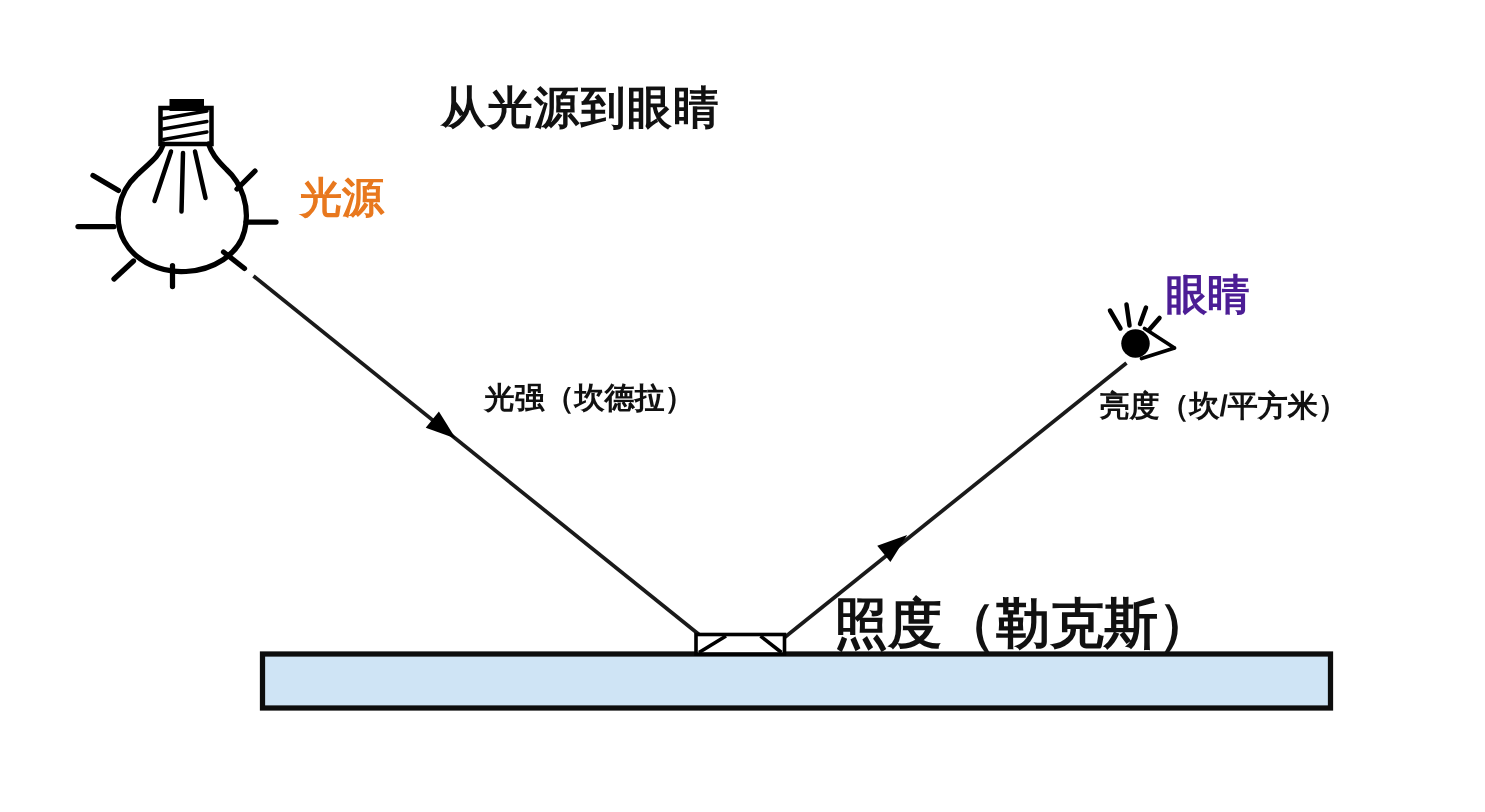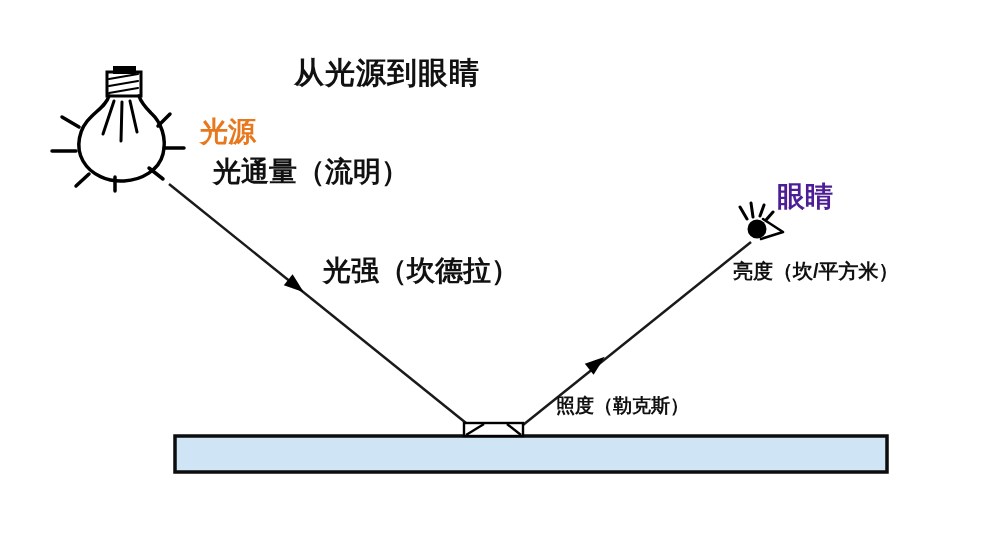--- a/index.html
+++ b/index.html
@@ -24,22 +24,22 @@
     position: absolute;
     font-weight: 700;
     color: #111111;
     white-space: nowrap;
     line-height: 1.15;
   }
   .lbl.orange { color: #E8781E; }
   .diagram-title { left: 294px; top: 56px;  font-size: 30px; letter-spacing: 1px; }
   .lbl-source    { left: 200px; top: 116px; font-size: 28px; }
   .lbl-flux      { left: 213px; top: 156px; font-size: 28px; }
-  .lbl-intensity { left: 323px; top: 255px; font-size: 28px; text-align: center; }
-  .lbl-illum     { left: 556px; top: 395px; font-size: 19px; }
+  .lbl-intensity { left: 323px; top: 255px; font-size: 20px; text-align: center; }
+  .lbl-illum     { left: 556px; top: 395px; font-size: 36px; }
   .lbl-eye       { left: 777px; top: 181px; font-size: 28px; }
   .lbl-luminance { left: 733px; top: 260px; font-size: 20px; }
 </style>
 </head>
 <body>
 
 <div class="stage">
 
   <svg class="drawing" width="990" height="541" viewBox="0 0 990 541">
 
@@ -84,21 +84,20 @@
       <circle cx="757" cy="229" r="9.5" fill="#000000" stroke="none"></circle>
       <path d="M747,219 L740,207 M753,217 L751,203 M760,216 L764,205 M766,220 L773,212" stroke-width="3"></path>
       <path d="M783,232 L763,219 M783,232 L761,239" stroke-width="2.5"></path>
     </g>
   </svg>
 
   <div class="lbl diagram-title">从光源到眼睛</div>
 
   <div class="lbl orange lbl-source" style="color: rgb(232, 120, 30);">光源</div>
 
-  <div class="lbl lbl-flux">光通量（流明）</div>
 
   <div class="lbl lbl-intensity">光强（坎德拉）</div>
 
   <div class="lbl lbl-illum">照度（勒克斯）</div>
 
   <div class="lbl orange lbl-eye" style="color: #4c1d95;">眼睛</div>
 
   <div class="lbl lbl-luminance">亮度（坎/平方米）</div>
 
 </div>

